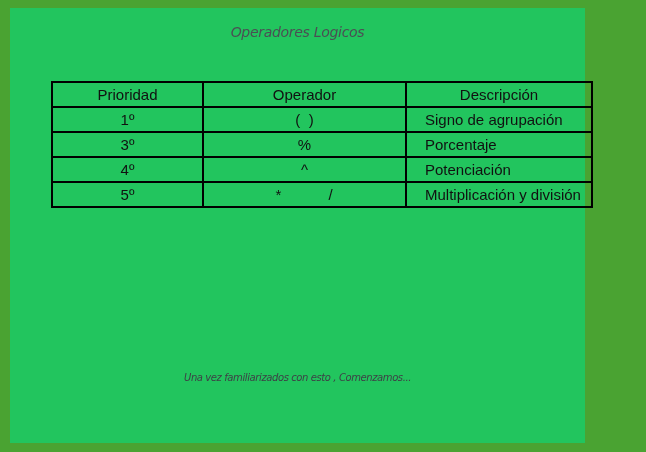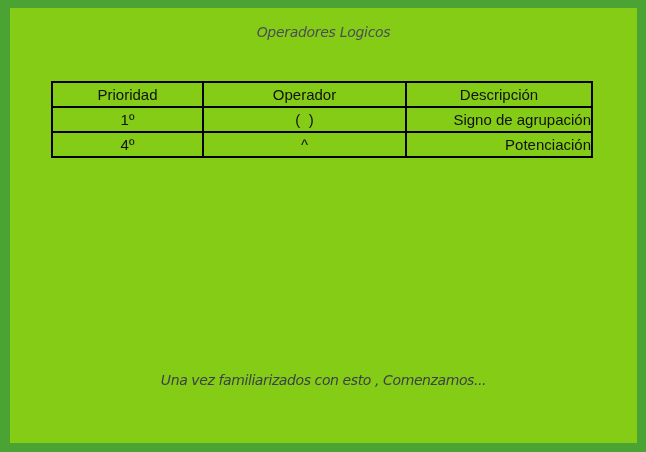--- a/index.html
+++ b/index.html
@@ -4,66 +4,66 @@
   <style>
     html, body { margin: 0; padding: 0; }
     body {
       width: 646px; height: 452px; overflow: hidden;
       background: #4aa332;
       position: relative;
     }
     .card {
       position: absolute;
       left: 10px; top: 8px;
-      width: 627px; height: 435px;
-      background: #84cc16;
+      width: 575px; height: 435px;
+      background: #22c55e;
     }
     .title {
       position: absolute;
       left: 0; right: 0; top: 16px;
       text-align: center;
       font-family: "DejaVu Sans", sans-serif;
       font-style: italic;
       font-size: 14px;
       color: #4b4f54;
       letter-spacing: -0.3px;
     }
     .footer {
       position: absolute;
       left: 0; right: 0; top: 364px;
       text-align: center;
       font-family: "DejaVu Sans", sans-serif;
       font-style: italic;
-      font-size: 14px;
+      font-size: 10px;
       color: #3d4146;
       letter-spacing: -0.4px;
     }
     table.ops {
       position: absolute;
       left: 41px; top: 73px;
       width: 540px;
       border-collapse: collapse;
       font-family: "Liberation Sans", sans-serif;
       font-size: 15px;
       color: #111;
       table-layout: fixed;
     }
     table.ops th, table.ops td {
       border: 2px solid #000;
       height: 23px;
-      padding: 0 0;
+      padding: 0 18px;
       font-weight: normal;
       white-space: nowrap;
       overflow: hidden;
     }
     table.ops col.c1 { width: 151px; }
     table.ops col.c2 { width: 203px; }
     table.ops col.c3 { width: 186px; }
     .center { text-align: center; }
-    .left { text-align: right; }
+    .left { text-align: left; }
     .op-multi {
       display: flex;
       justify-content: center;
       gap: 0;
     }
     .op-multi span { display: inline-block; }
     .op-spread-2 span { width: 48px; text-align: center; }
     .op-spread-6 { justify-content: space-between; padding: 0 4px; }
     .op-spread-6 span { text-align: center; }
   </style>
@@ -86,21 +86,36 @@
         <th class="center">Descripción</th>
       </tr>
     </thead>
     <tbody>
       <tr>
         <td class="center">1º</td>
         <td class="center"><span style="white-space:pre">(  )</span></td>
         <td class="left">Signo de agrupación</td>
       </tr>
       <tr>
+        <td class="center">3º</td>
+        <td class="center"><span>%</span></td>
+        <td class="left">Porcentaje</td>
+      </tr>
+      <tr>
         <td class="center">4º</td>
         <td class="center"><span>^</span></td>
         <td class="left">Potenciación</td>
+      </tr>
+      <tr>
+        <td class="center">5º</td>
+        <td>
+          <div class="op-multi op-spread-2" style="gap:4px;">
+            <span>*</span>
+            <span>/</span>
+          </div>
+        </td>
+        <td class="left">Multiplicación y división</td>
       </tr>
     </tbody>
   </table>
 
   <div class="footer">Una vez familiarizados con esto , Comenzamos...</div>
 </div>
 
 </body></html>

